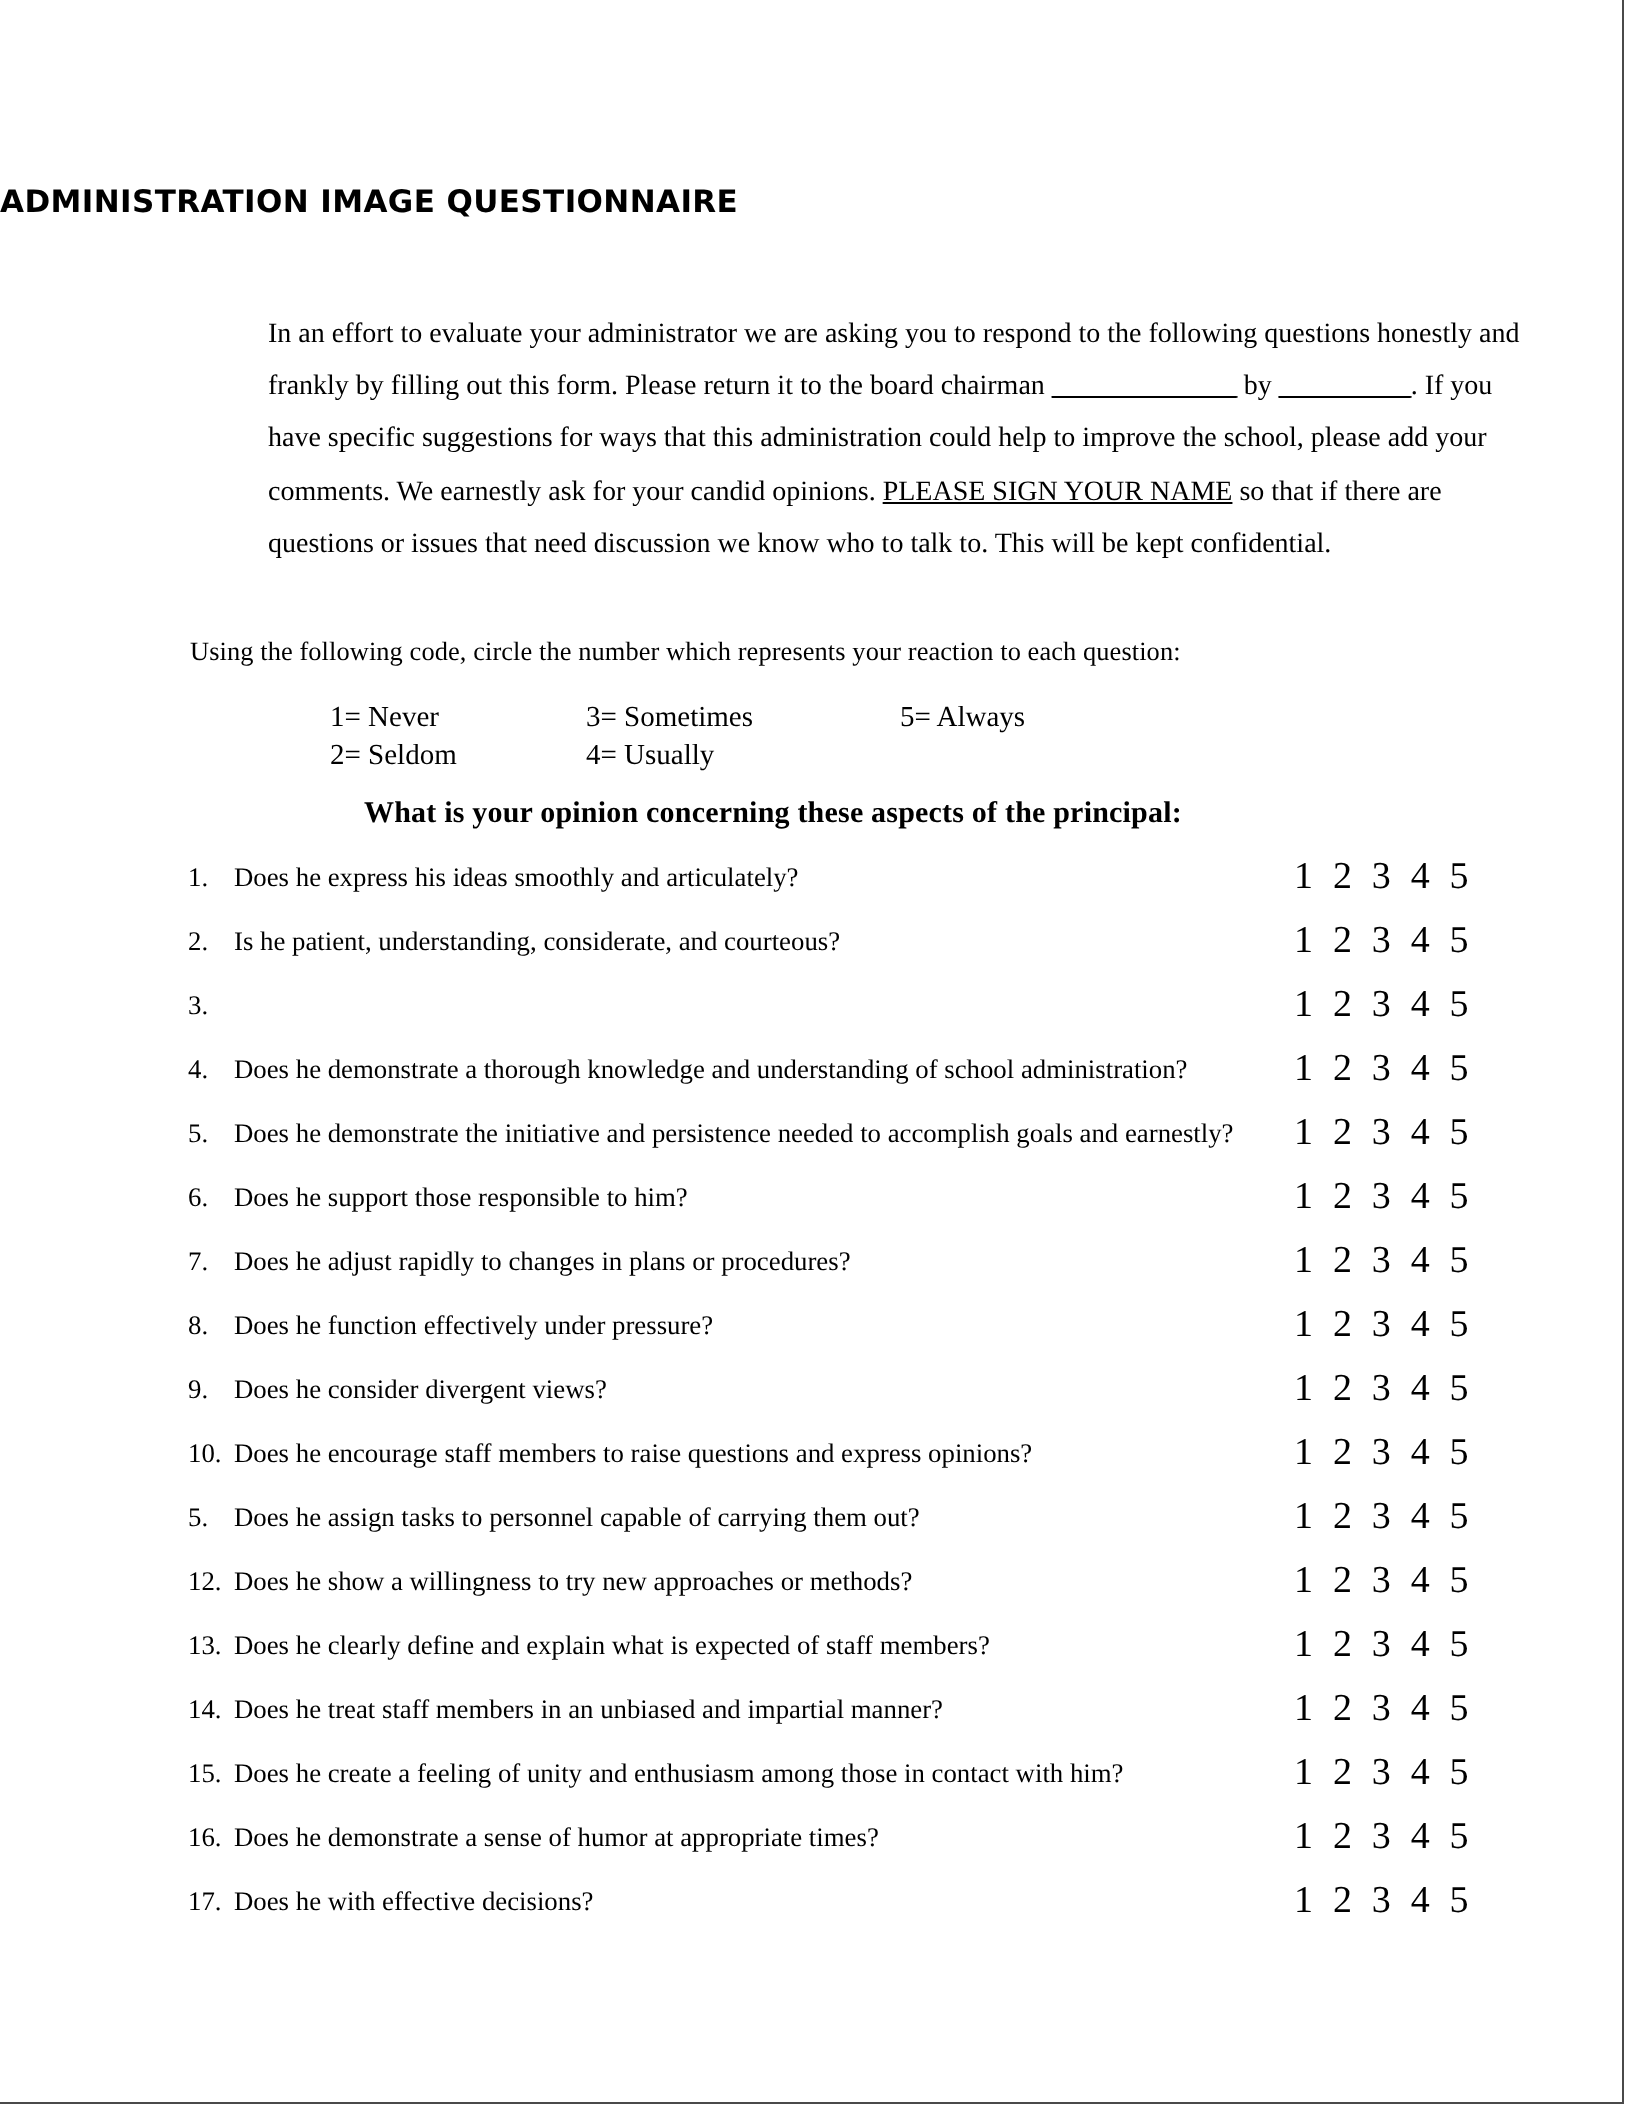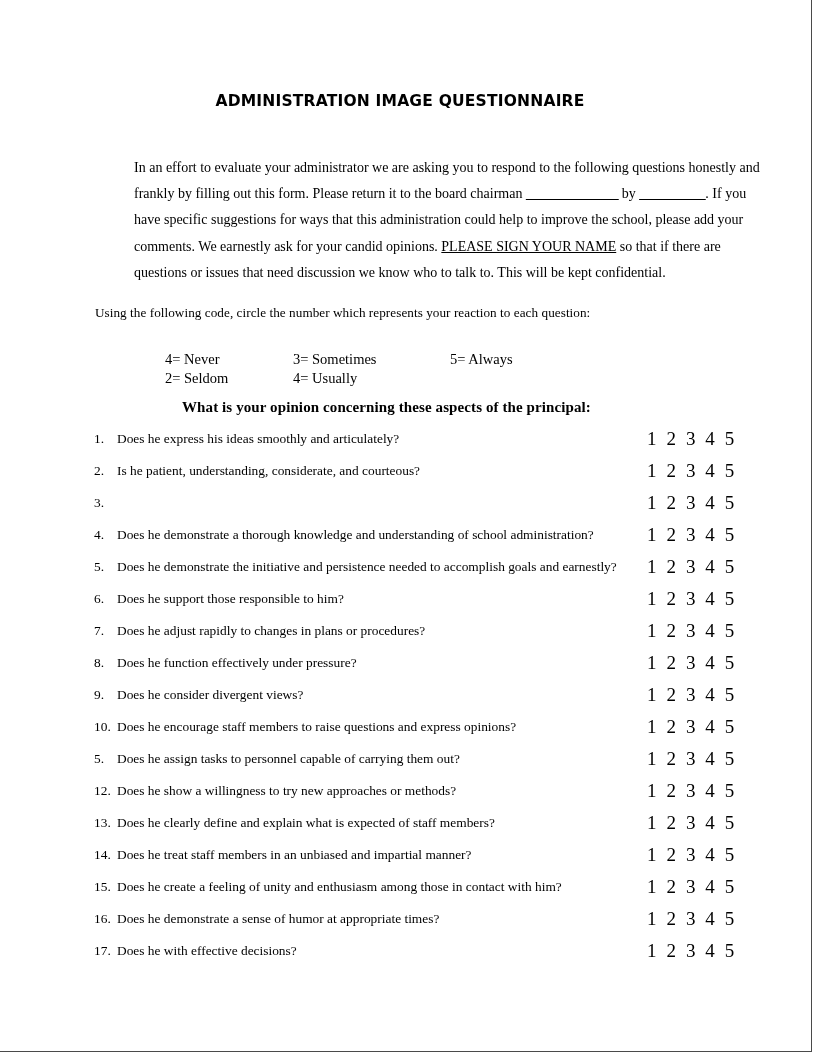--- a/index.html
+++ b/index.html
@@ -36,21 +36,21 @@
     width: 812px;
     height: 1052px;
   }
 
   
   .doc-title {
     position: absolute;
     left: 0;
     top: 92px;
     width: 800px;
-    text-align: center;
+    text-align: left;
     font-family: "DejaVu Sans", sans-serif;
     font-weight: bold;
     font-size: 15.5px;
     letter-spacing: 0.2px;
   }
 
   
   .intro {
     position: absolute;
     left: 94px;
@@ -66,21 +66,21 @@
     letter-spacing: -0.4px;
   }
   .intro .u {
     text-decoration: underline;
   }
 
   
   .code-instruction {
     position: absolute;
     left: 95px;
-    top: 305px;
+    top: 318px;
     font-size: 13.2px;
     letter-spacing: 0.05px;
   }
 
   
   .legend {
     position: absolute;
     left: 165px;
     top: 350px;
     width: 420px;
@@ -154,21 +154,21 @@
     <div class="doc-title">ADMINISTRATION IMAGE QUESTIONNAIRE</div>
 
     <div class="intro">
       <span>In an effort to evaluate your administrator we are asking you to respond to the following questions honestly and frankly by filling out this form. Please return it to the board chairman </span><span class="blank">______________</span><span> by </span><span class="blank">__________</span><span>. If you have specific suggestions for ways that this administration could help to improve the school, please add your comments. We earnestly ask for your candid opinions. </span><span class="u">PLEASE SIGN YOUR NAME</span><span> so that if there are questions or issues that need discussion we know who to talk to. This will be kept confidential.</span>
     </div>
 
     <div class="code-instruction">Using the following code, circle the number which represents your reaction to each question:</div>
 
     <div class="legend">
       <div class="legend-row">
-        <span class="legend-cell legend-c0">4= Never</span>
+        <span class="legend-cell legend-c0">1= Never</span>
         <span class="legend-cell legend-c1">3= Sometimes</span>
         <span class="legend-cell legend-c2">5= Always</span>
       </div>
       <div class="legend-row">
         <span class="legend-cell legend-c0">2= Seldom</span>
         <span class="legend-cell legend-c1">4= Usually</span>
         <span class="legend-cell legend-c2"></span>
       </div>
     </div>
 

